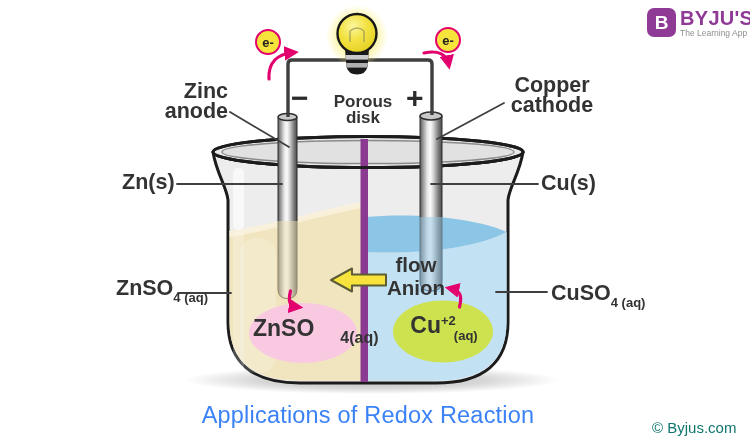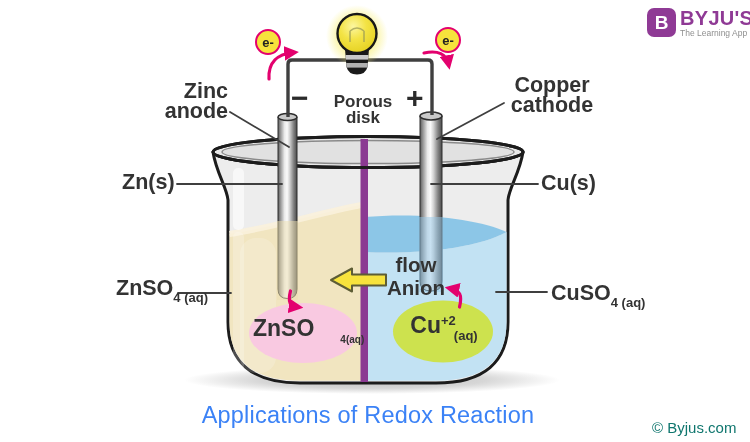--- a/index.html
+++ b/index.html
@@ -4,21 +4,21 @@
 <style>
   html,body { margin:0; padding:0; background:#fff; }
   #stage {
     position:relative; width:750px; height:442px; background:#ffffff;
     font-family:"Liberation Sans", sans-serif; overflow:hidden;
   }
   #stage svg.diagram { position:absolute; left:0; top:0; }
   .lbl { position:absolute; font-weight:bold; color:#333; white-space:nowrap; }
   .lbl .ln { display:block; }
   .sub { font-size:13px; vertical-align:-7px; font-weight:bold; }
-  .sub2 { font-size:10px; vertical-align:-7px; font-weight:bold;margin-left:26px; }
+  .sub2 { font-size:16px; vertical-align:-7px; font-weight:bold;margin-left:26px; }
   .sup { font-size:13px; vertical-align:8px; font-weight:bold; }
   .badge {
     position:absolute; width:26px; height:26px; box-sizing:border-box;
     border-radius:50%; background:#f6e33c; border:2.5px solid #e3016e;
     display:flex; align-items:center; justify-content:center;
     font-size:13px; font-weight:bold; color:#222;
   }
   .terminal { position:absolute; font-weight:bold; color:#2b2b2b; font-size:30px; line-height:30px; }
   .title {
     position:absolute; left:75px; top:402px; width:586px; text-align:center;

